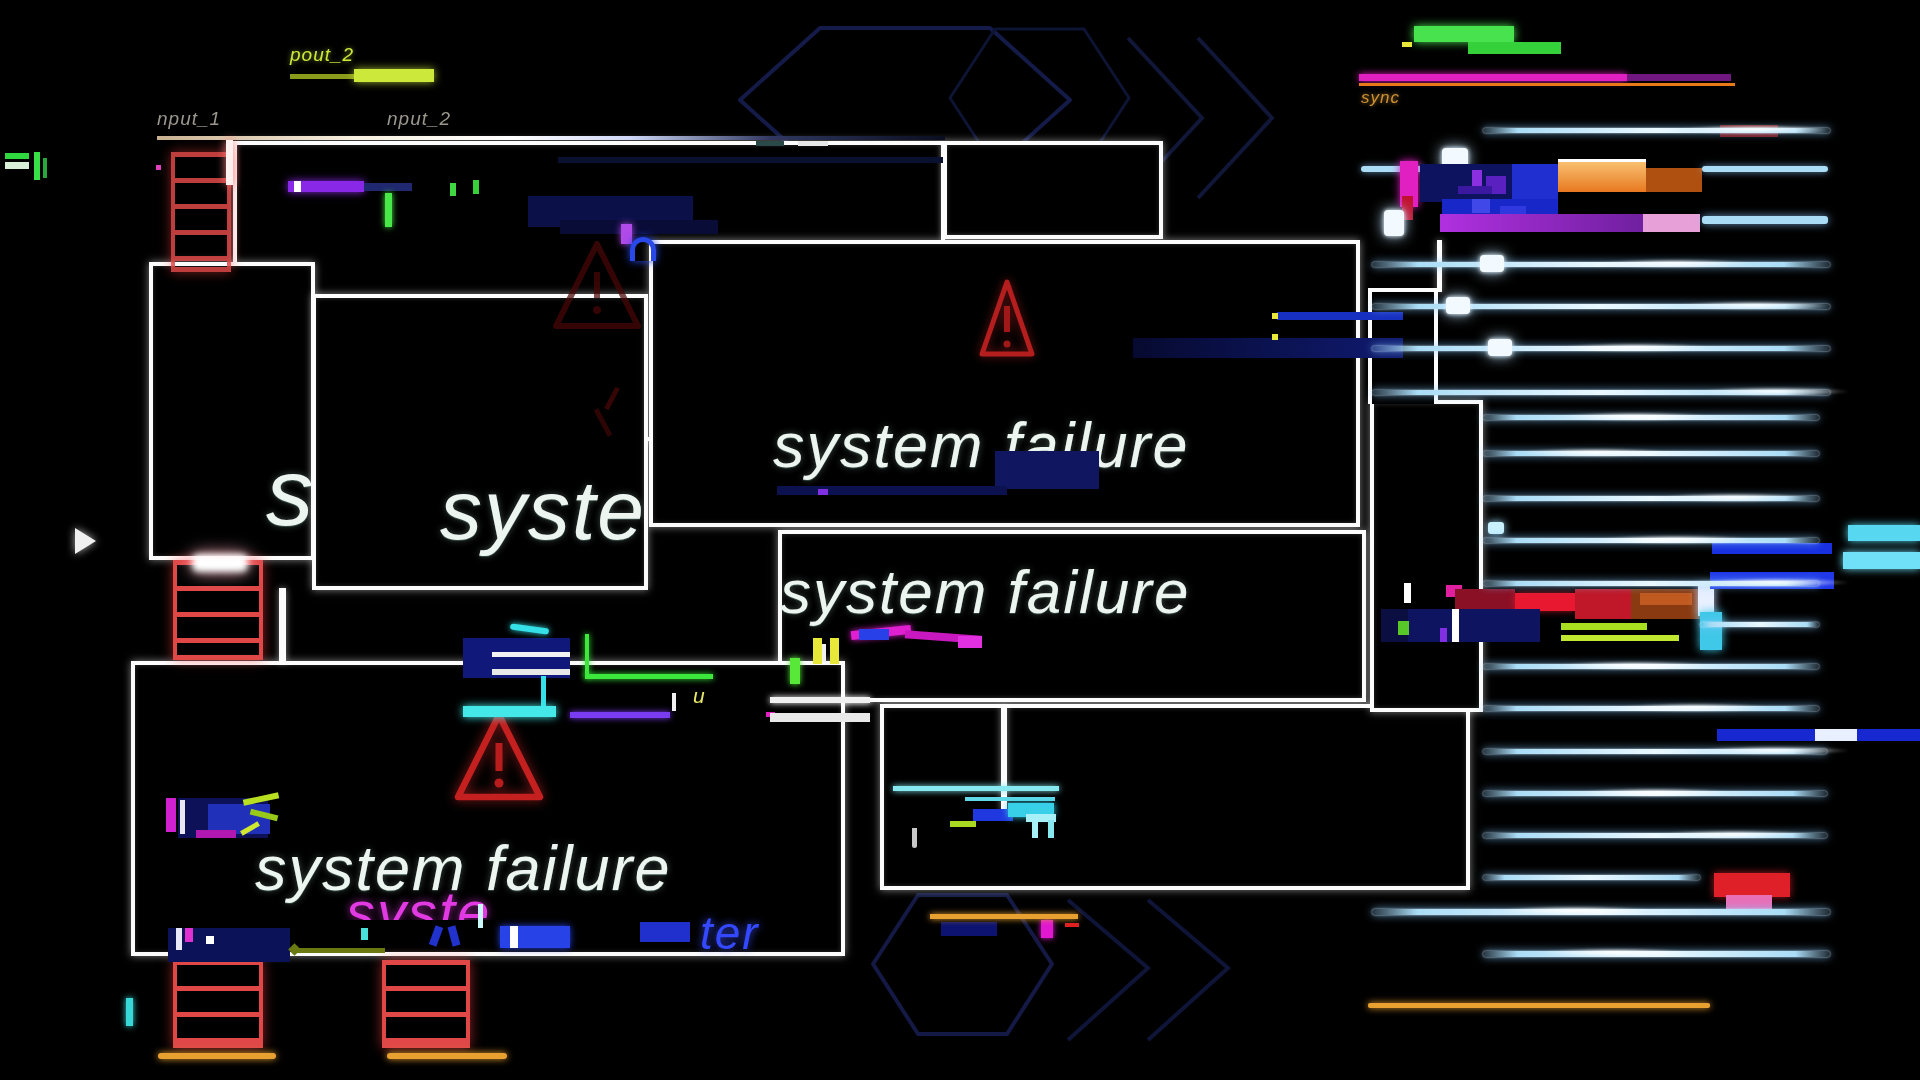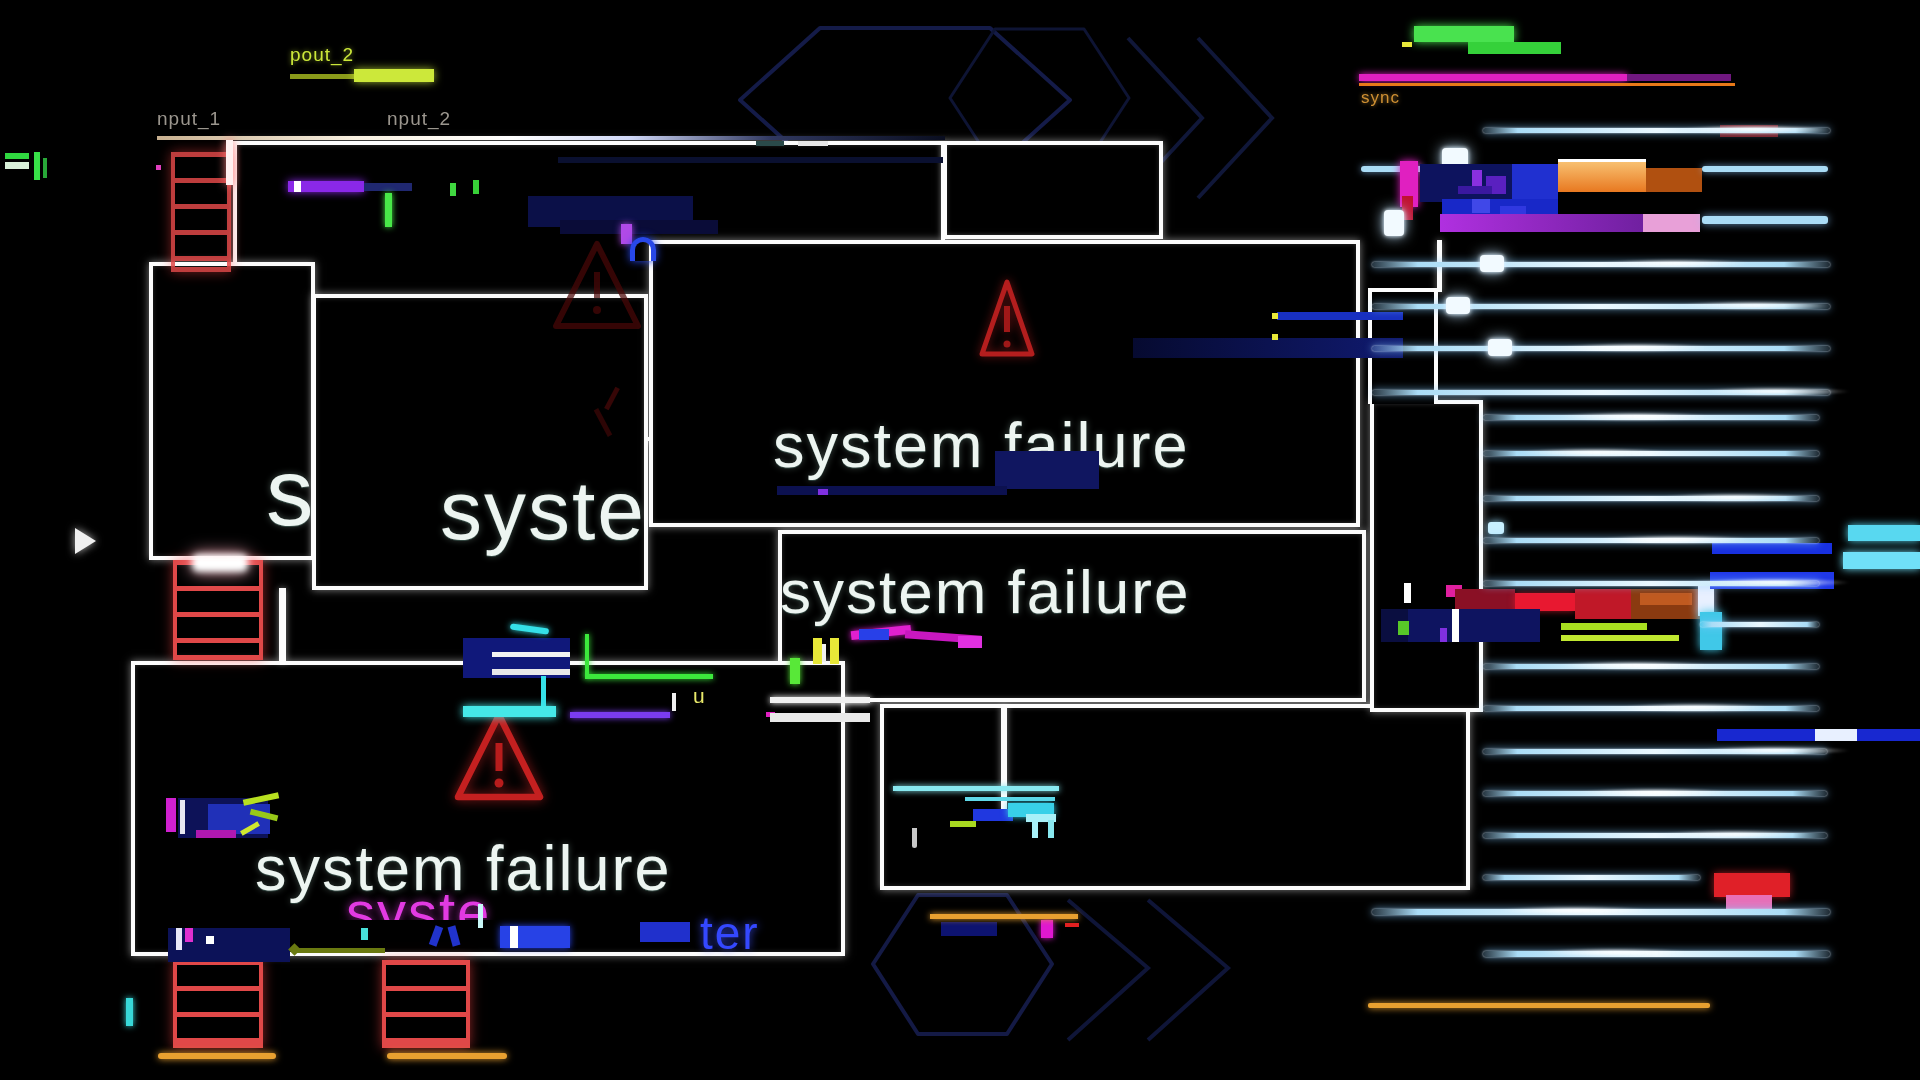--- a/index.html
+++ b/index.html
@@ -8,21 +8,21 @@
     --label-yellow:#cce83a; --label-gray:#9b968e; --sync-gold:#cf9033;
     --orange:#e8a030; --magenta:#e020c0; --royal:#2038d8; --navy:#0d135e;
   }
   html,body{margin:0;padding:0;background:#000;}
   #screen{position:relative;width:1920px;height:1080px;background:#000;overflow:hidden;
           font-family:"Liberation Sans",sans-serif;}
   .wbox{position:absolute;box-sizing:border-box;background:#000;border:4px solid var(--box-border);
         box-shadow:0 0 8px rgba(255,255,255,.5), inset 0 0 5px rgba(255,255,255,.18);}
   .seg{position:absolute;background:var(--box-border);box-shadow:0 0 7px rgba(255,255,255,.5);}
   .txt{position:absolute;font-weight:300;color:#edf5f1;letter-spacing:2px;white-space:nowrap;
-       text-shadow:0 0 7px rgba(210,255,240,.3), 0 1px 0 rgba(140,220,200,.22);}
+       text-shadow:0 0 7px rgba(210,255,240,.3), 0 1px 0 rgba(140,220,200,.22);font-style:italic;}
   .g{position:absolute;}
   .ladder{position:absolute;box-sizing:border-box;border-left:4px solid var(--ladder-red);
           border-right:4px solid var(--ladder-red);border-bottom:5px solid var(--ladder-red);
           background:repeating-linear-gradient(180deg,var(--ladder-red) 0 5px,transparent 5px 26px);
           box-shadow:0 0 12px rgba(255,70,70,.55);}
   .rline{position:absolute;border-radius:3px;
          background:linear-gradient(90deg,rgba(150,210,255,.25),var(--line-cyan) 10%,#eaf8ff 50%,var(--line-cyan) 90%,rgba(150,210,255,.2));
          box-shadow:0 0 9px rgba(130,200,255,.75),0 0 2px rgba(255,255,255,.9);}
   .lglow{position:absolute;width:150px;height:9px;border-radius:5px;filter:blur(1px);
          background:radial-gradient(closest-side,#ffffff,rgba(255,255,255,0));}

